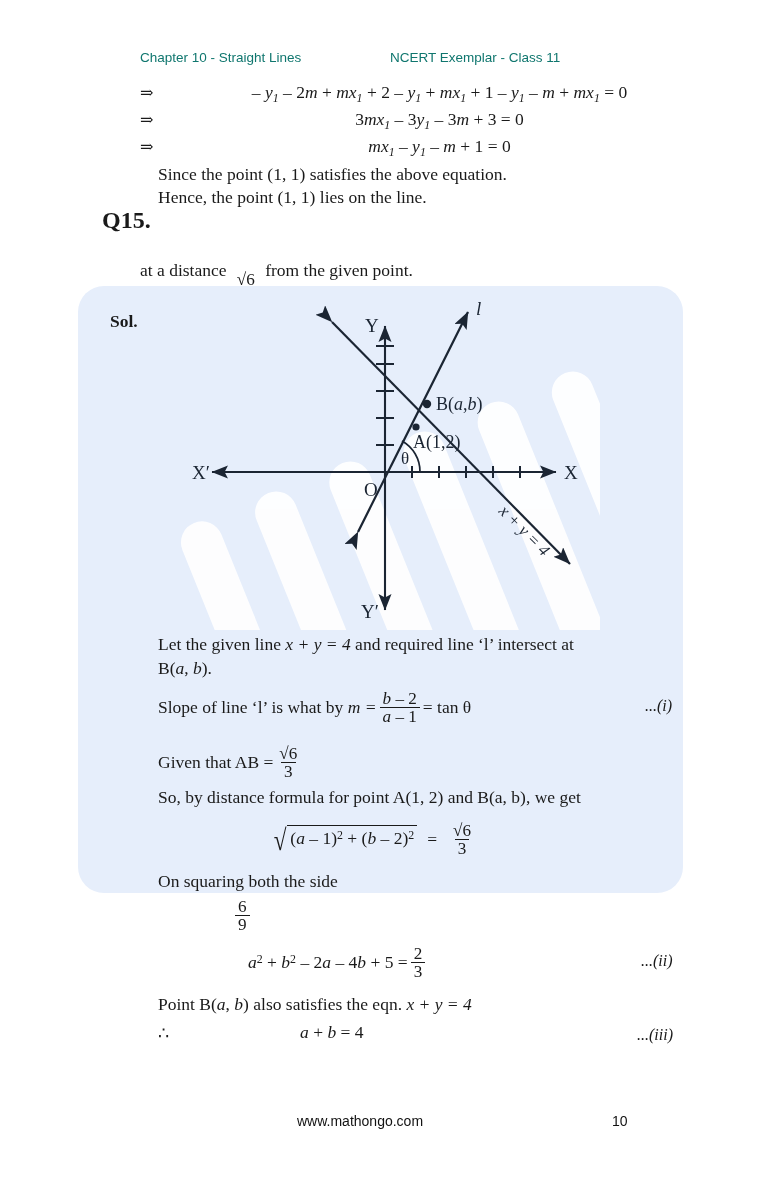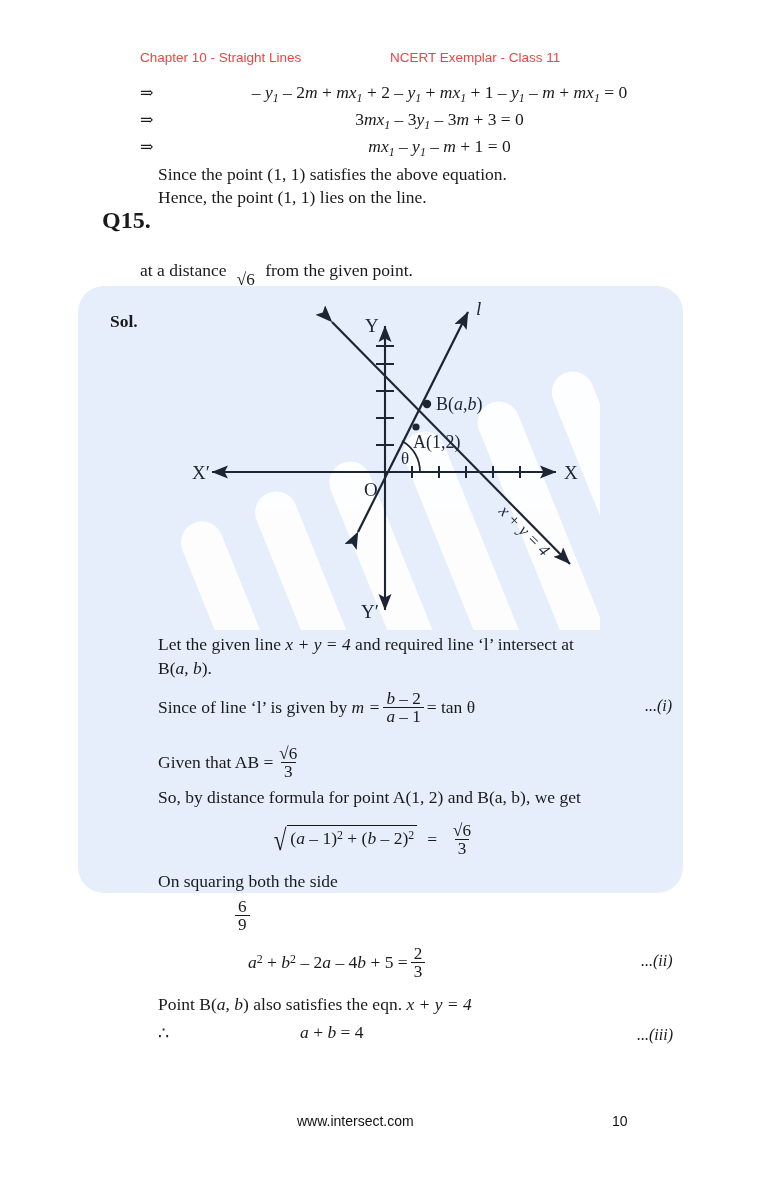--- a/index.html
+++ b/index.html
@@ -15,21 +15,21 @@
     overflow: hidden;
   }
 
   
   .header {
     position: absolute;
     left: 140px; top: 50px; width: 520px;
     display: flex;
     font-family: "Liberation Sans", sans-serif;
     font-size: 13.5px;
-    color: #ef4444;
+    color: #0f766e;
   }
   .header .chap { width: 250px; }
   .header .book { }
 
   
   .mi { font-style: italic; }
   .sub { font-size: 0.68em; vertical-align: -0.32em; font-style: italic; }
   .supn { font-size: 0.68em; vertical-align: 0.45em; font-style: normal; }
 
   
@@ -261,21 +261,21 @@
 </div>
 
 <div class="tx" style="left:158px; top:633px; width:530px;">
   <span>Let the given line </span><span class="mi">x + y = 4</span><span> and required line ‘l’ intersect at</span>
 </div>
 <div class="tx" style="left:158px; top:657px;">
   B(<span class="mi">a</span>, <span class="mi">b</span>).
 </div>
 
 <div class="tx" style="left:158px; top:690px; display:flex; align-items:center;">
-  <span>Since of line ‘l’ is given by</span>&nbsp;
+  <span>Slope of line ‘l’ is what by</span>&nbsp;
   <span class="mi">m =</span>
   <span class="frac">
     <span class="num"><span class="mi">b</span> – 2</span>
     <span class="den"><span class="mi">a</span> – 1</span>
   </span>
   <span>= tan θ</span>
 </div>
 <div class="tag" style="left:645px; top:697px;">...(i)</div>
 
 <div class="tx" style="left:158px; top:745px; display:flex; align-items:center;">
@@ -322,15 +322,15 @@
   <span>Point B(<span class="mi">a</span>, <span class="mi">b</span>) also satisfies the eqn. </span><span class="mi">x + y = 4</span>
 </div>
 
 <div class="tx" style="left:158px; top:1022px;">∴</div>
 <div class="eqc" style="left:300px; top:1022px;">
   <span class="mi">a</span> + <span class="mi">b</span> = 4
 </div>
 <div class="tag" style="left:637px; top:1026px;">...(iii)</div>
 
 <div class="footer">
-  <span class="site">www.intersect.com</span>
+  <span class="site">www.mathongo.com</span>
   <span class="pg">10</span>
 </div>
 
 </body></html>

